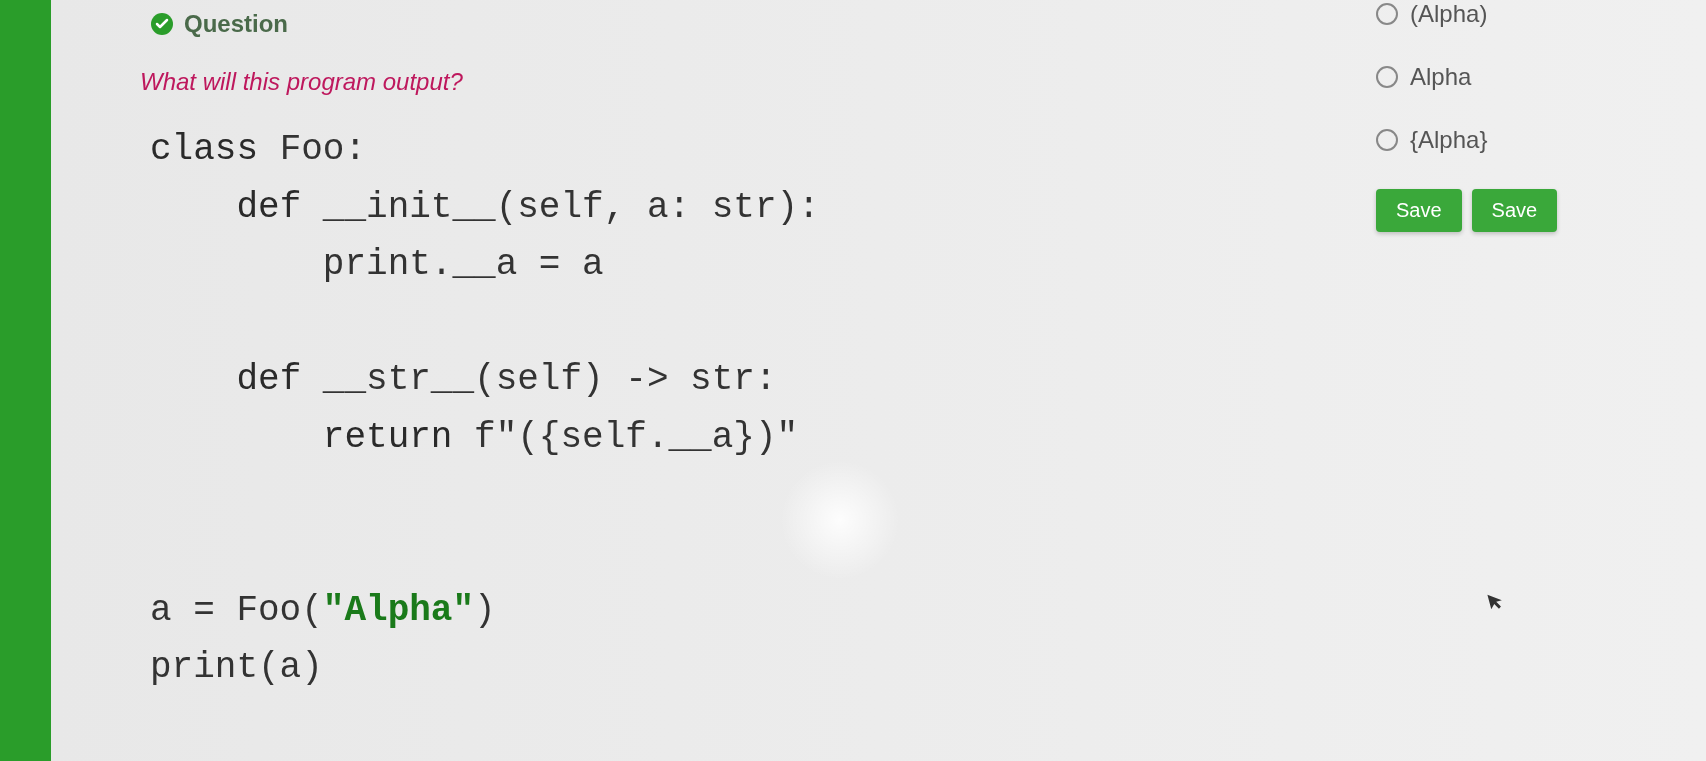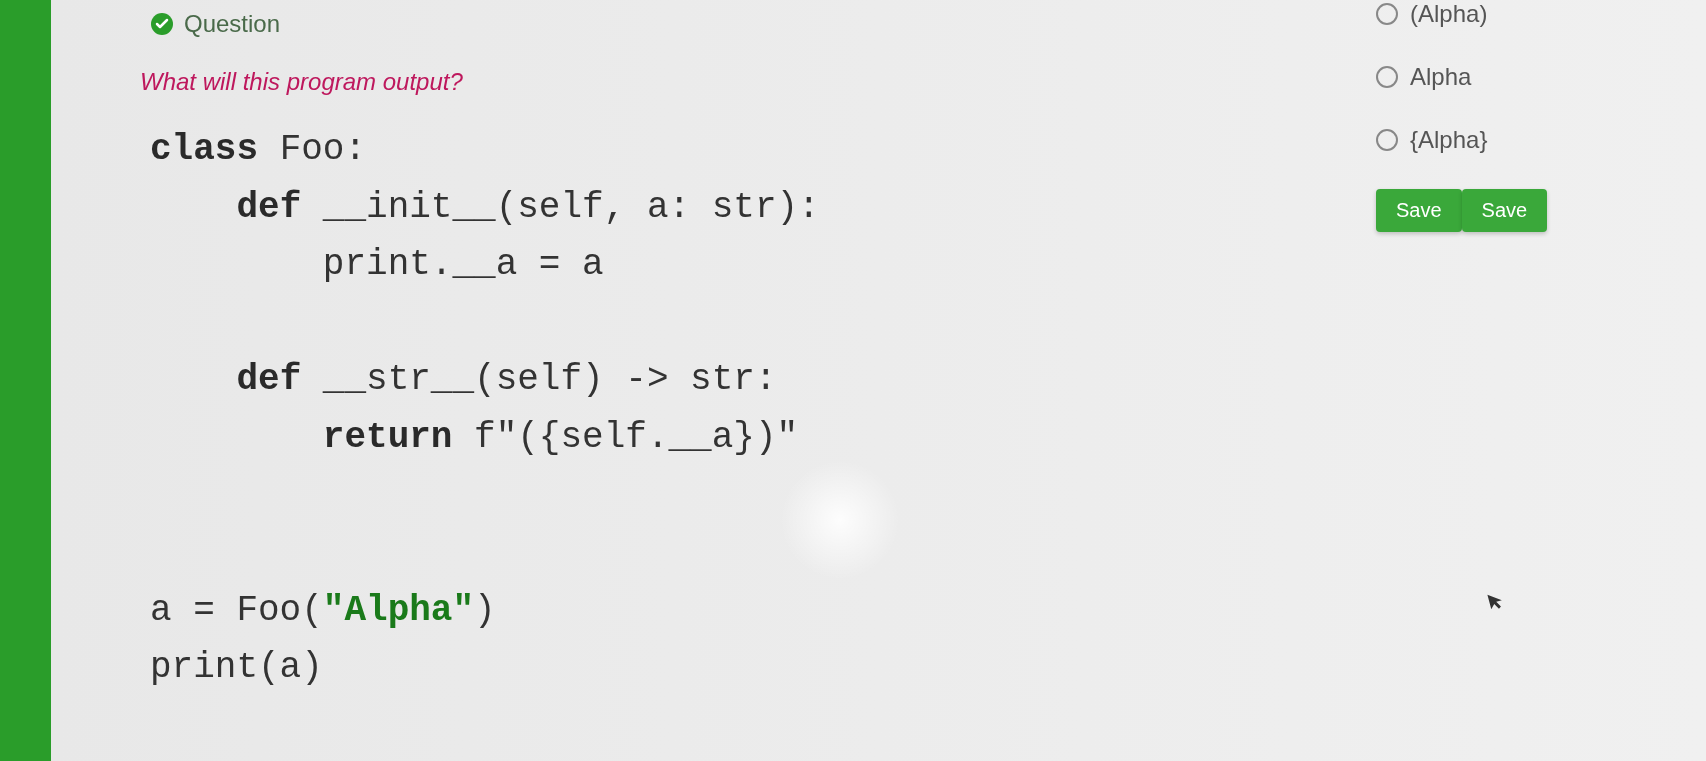--- a/index.html
+++ b/index.html
@@ -36,42 +36,42 @@
     }
     
     .check-icon {
       width: 24px;
       height: 24px;
       color: #2a9d2a;
     }
     
     .question-label {
       font-size: 24px;
-      font-weight: normal;
+      font-weight: bold;
       color: #4a6a4a;
     }
     
     .question-text {
       font-size: 24px;
       color: #be185d;
       font-style: italic;
       margin-bottom: 25px;
       margin-left: -10px;
     }
     
     .code-block {
       font-family: 'Courier New', Courier, monospace;
       font-size: 36px;
       line-height: 1.6;
       color: #333;
       white-space: pre;
     }
     
     .kw {
-      font-weight: bold;
+      font-weight: normal;
       color: #2a2a2a;
     }
     
     .str {
       color: #1a7a1a;
       font-weight: bold;
     }
     
     .sidebar {
       width: 350px;
@@ -94,20 +94,21 @@
       background: transparent;
     }
     
     .radio-label {
       font-size: 24px;
       color: #555;
     }
     
     .button-row {
       display: flex;
+      gap: 10px;
       margin-top: 10px;
     }
     
     .btn {
       padding: 10px 20px;
       background: #3aa83a;
       color: white;
       border: none;
       border-radius: 4px;
       font-size: 20px;

